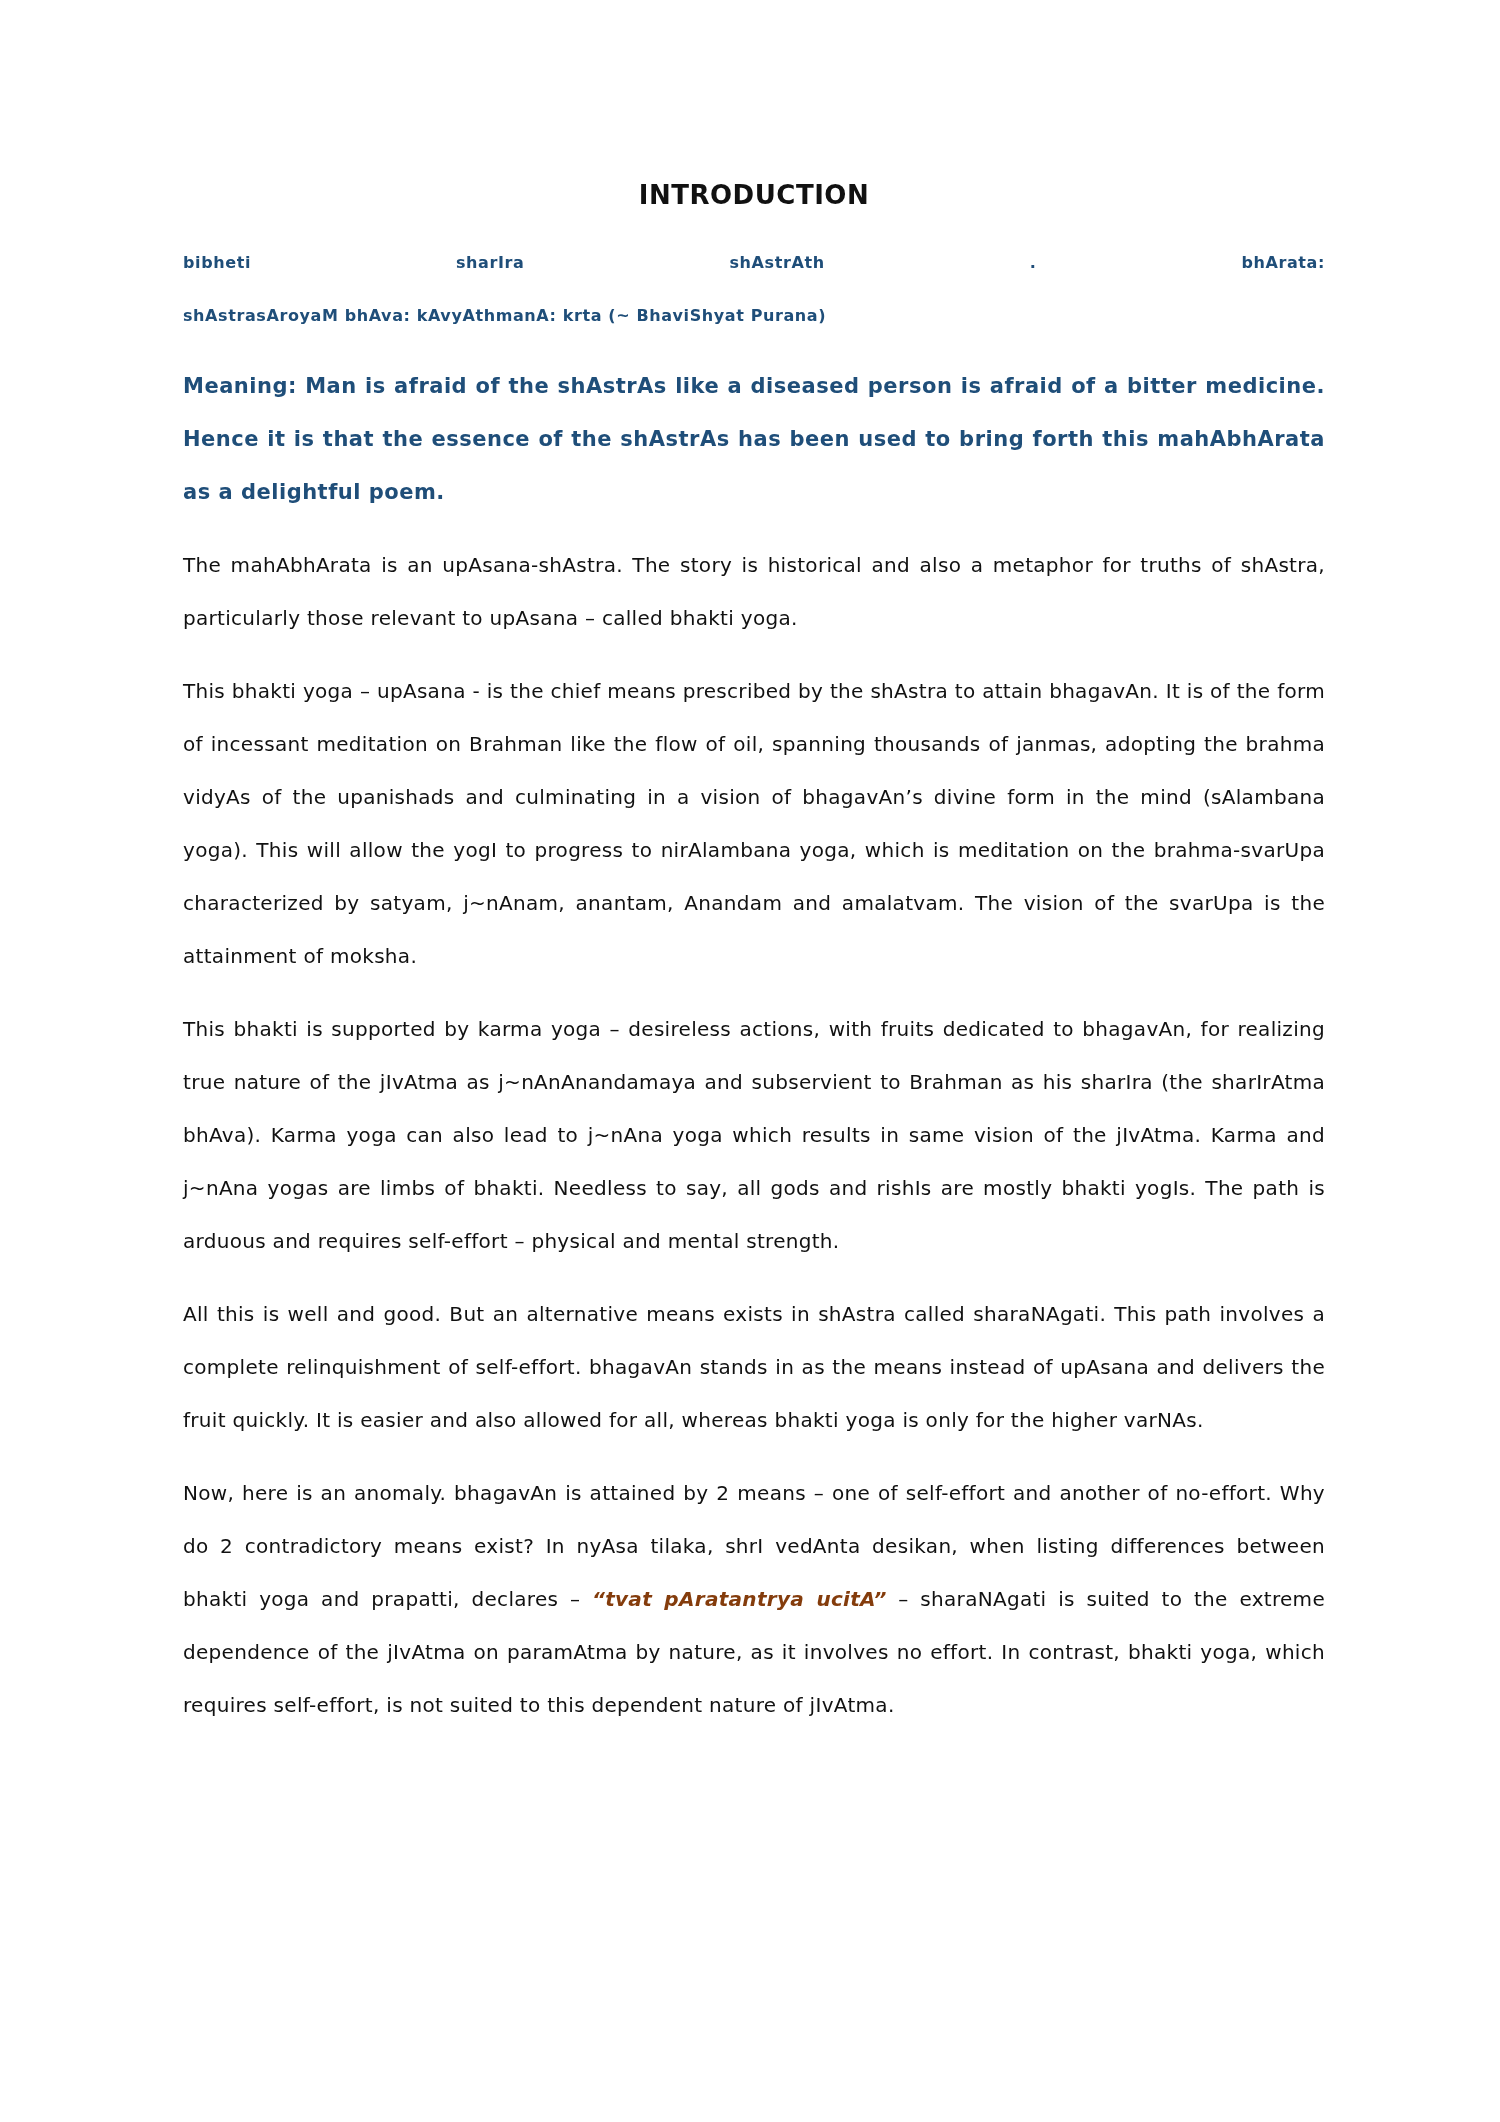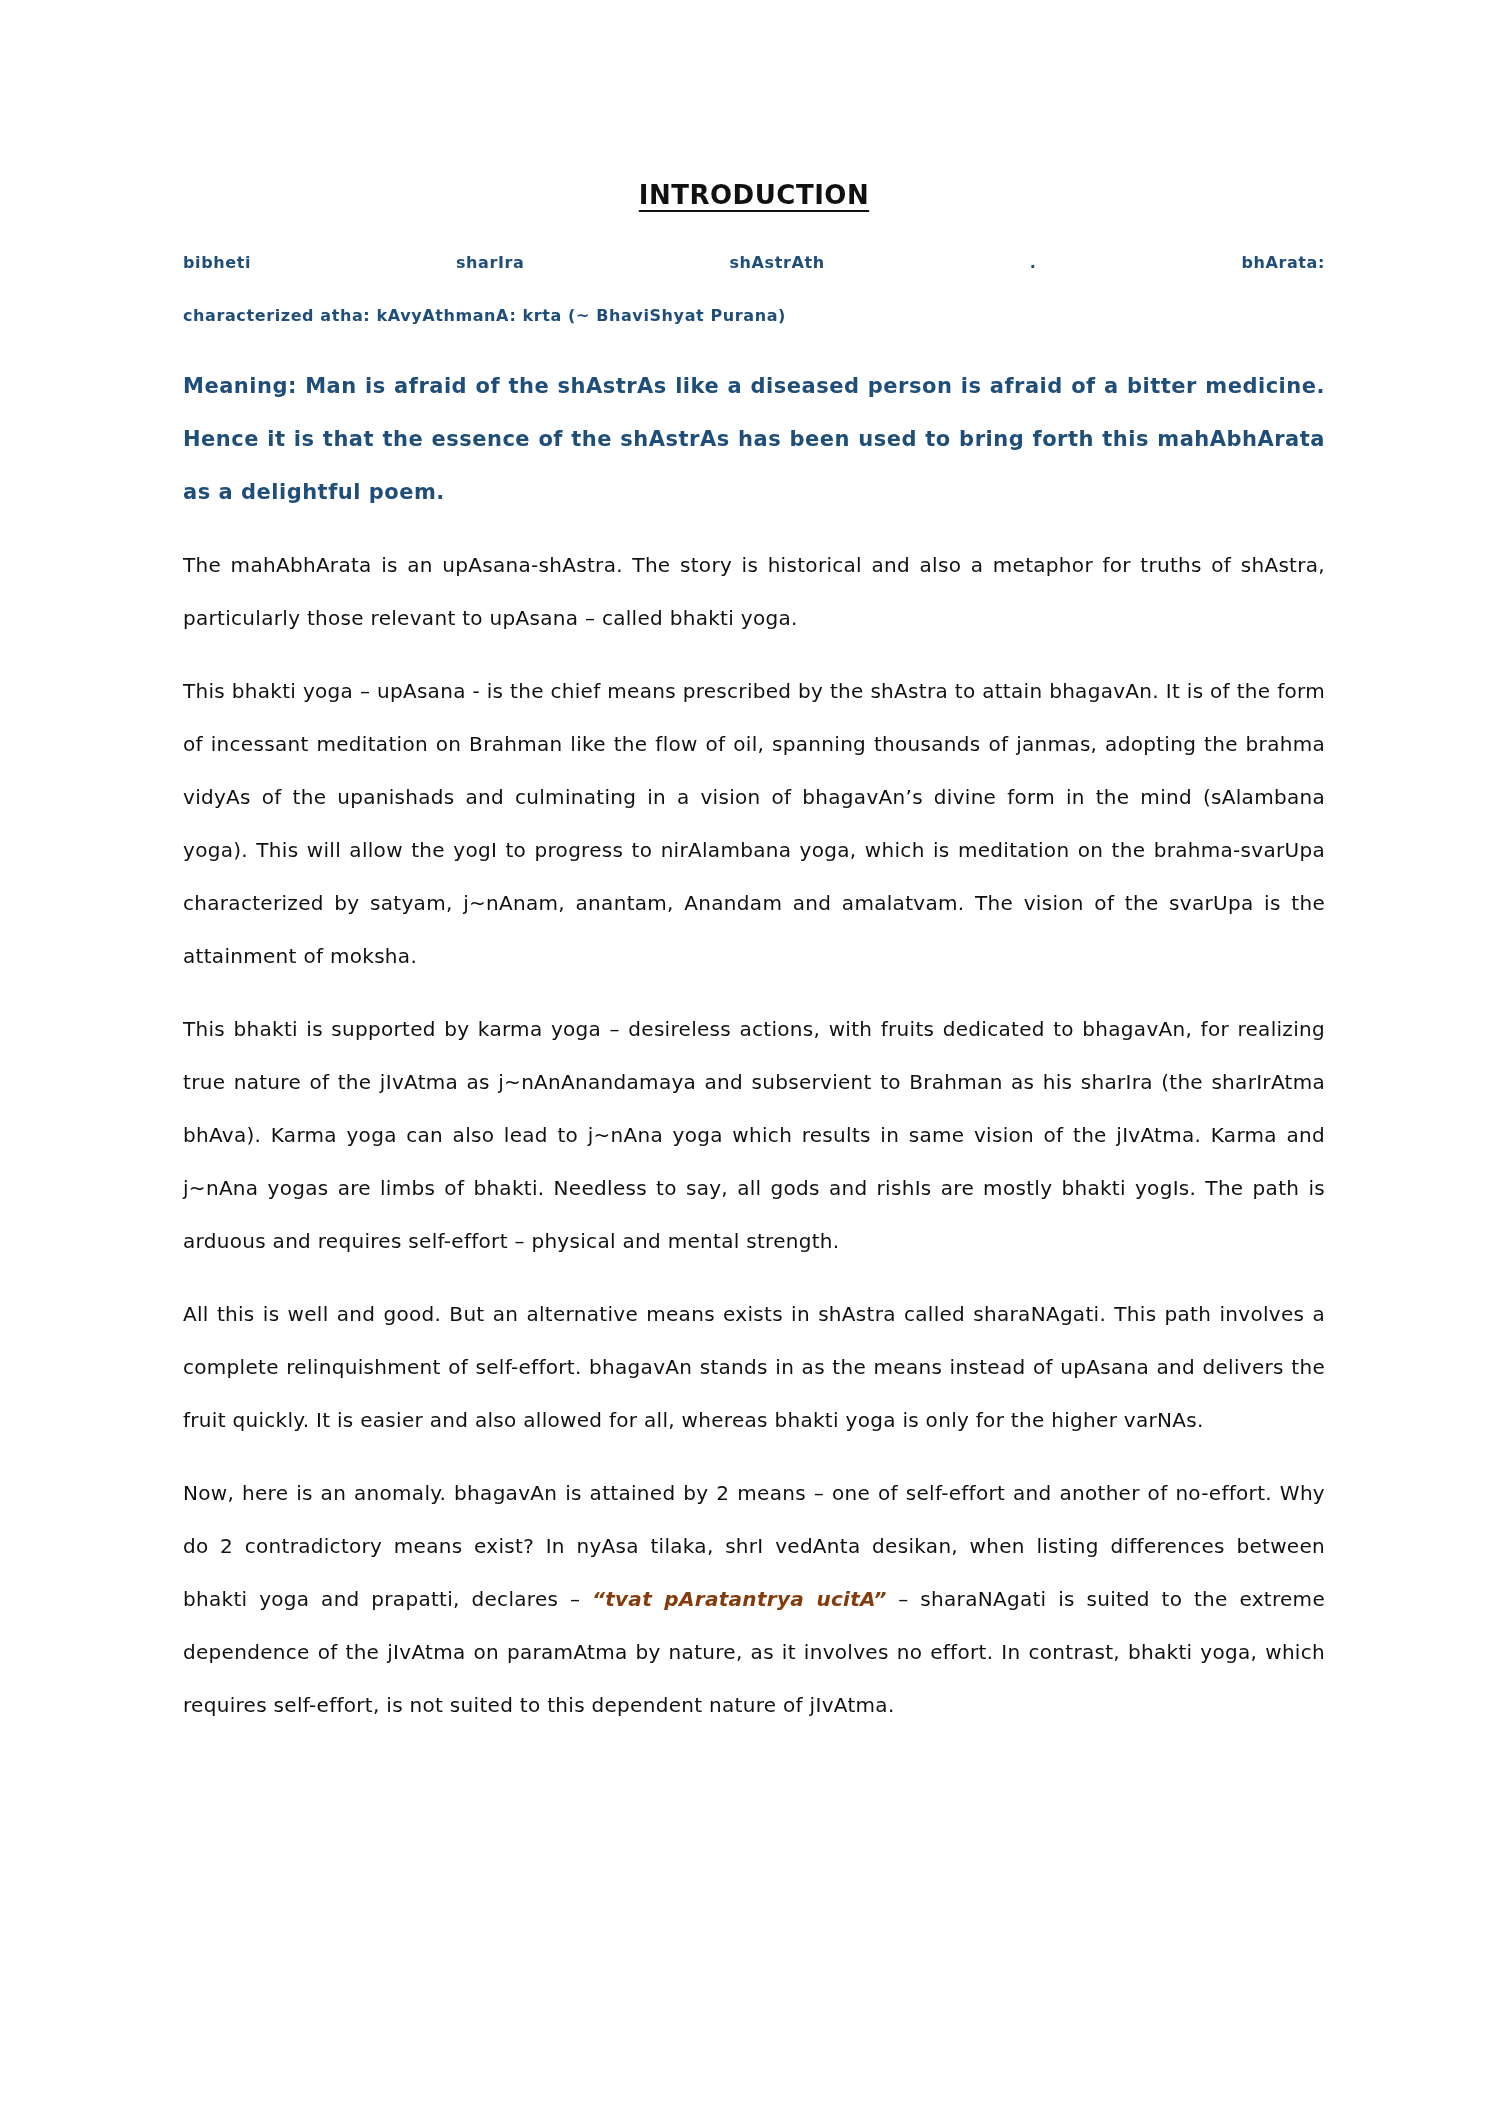--- a/index.html
+++ b/index.html
@@ -9,21 +9,20 @@
     left: 183px;
     top: 180px;
     width: 1142px;
     font-family: "DejaVu Sans", sans-serif;
     color: #111111;
   }
   .title {
     text-align: center;
     font-size: 26px;
     font-weight: bold;
-    text-decoration: underline;
     text-underline-offset: 6px;
     margin: 0 0 26px 0;
     letter-spacing: 0.5px;
   }
   .verse {
     color: #1f4e79;
     font-weight: bold;
     font-size: 16px;
     line-height: 53px;
     text-align: justify;
@@ -64,21 +63,21 @@
   <h1 class="title">INTRODUCTION</h1>
 
   <div class="verse">
     <div class="line1">
       <span>bibheti</span>
       <span>sharIra</span>
       <span>shAstrAth</span>
       <span>.</span>
       <span>bhArata:</span>
     </div>
-    <div>characterized atha: kAvyAthmanA: krta (~ BhaviShyat Purana)</div>
+    <div>shAstrasAroyaM bhAva: kAvyAthmanA: krta (~ BhaviShyat Purana)</div>
   </div>
 
   <p class="meaning">Meaning: Man is afraid of the shAstrAs like a diseased person is afraid of a bitter medicine. Hence it is that the essence of the shAstrAs has been used to bring forth this mahAbhArata as a delightful poem.</p>
 
   <p class="para">The mahAbhArata is an upAsana-shAstra. The story is historical and also a metaphor for truths of shAstra, particularly those relevant to upAsana – called bhakti yoga.</p>
   <p class="para">This bhakti yoga – upAsana - is the chief means prescribed by the shAstra to attain bhagavAn. It is of the form of incessant meditation on Brahman like the flow of oil, spanning thousands of janmas, adopting the brahma vidyAs of the upanishads and culminating in a vision of bhagavAn’s divine form in the mind (sAlambana yoga). This will allow the yogI to progress to nirAlambana yoga, which is meditation on the brahma-svarUpa characterized by satyam, j~nAnam, anantam, Anandam and amalatvam. The vision of the svarUpa is the attainment of moksha.</p>
   <p class="para">This bhakti is supported by karma yoga – desireless actions, with fruits dedicated to bhagavAn, for realizing true nature of the jIvAtma as j~nAnAnandamaya and subservient to Brahman as his sharIra (the sharIrAtma bhAva). Karma yoga can also lead to j~nAna yoga which results in same vision of the jIvAtma. Karma and j~nAna yogas are limbs of bhakti. Needless to say, all gods and rishIs are mostly bhakti yogIs. The path is arduous and requires self-effort – physical and mental strength.</p>
   <p class="para">All this is well and good. But an alternative means exists in shAstra called sharaNAgati. This path involves a complete relinquishment of self-effort. bhagavAn stands in as the means instead of upAsana and delivers the fruit quickly. It is easier and also allowed for all, whereas bhakti yoga is only for the higher varNAs.</p>
 
   <p class="para"><span>Now, here is an anomaly. bhagavAn is attained by 2 means – one of self-effort and another of no-effort. Why do 2 contradictory means exist? In nyAsa tilaka, shrI vedAnta desikan, when listing differences between bhakti yoga and prapatti, declares – </span><span class="quote">“tvat pAratantrya ucitA”</span><span> – sharaNAgati is suited to the extreme dependence of the jIvAtma on paramAtma by nature, as it involves no effort. In contrast, bhakti yoga, which requires self-effort, is not suited to this dependent nature of jIvAtma.</span></p>

